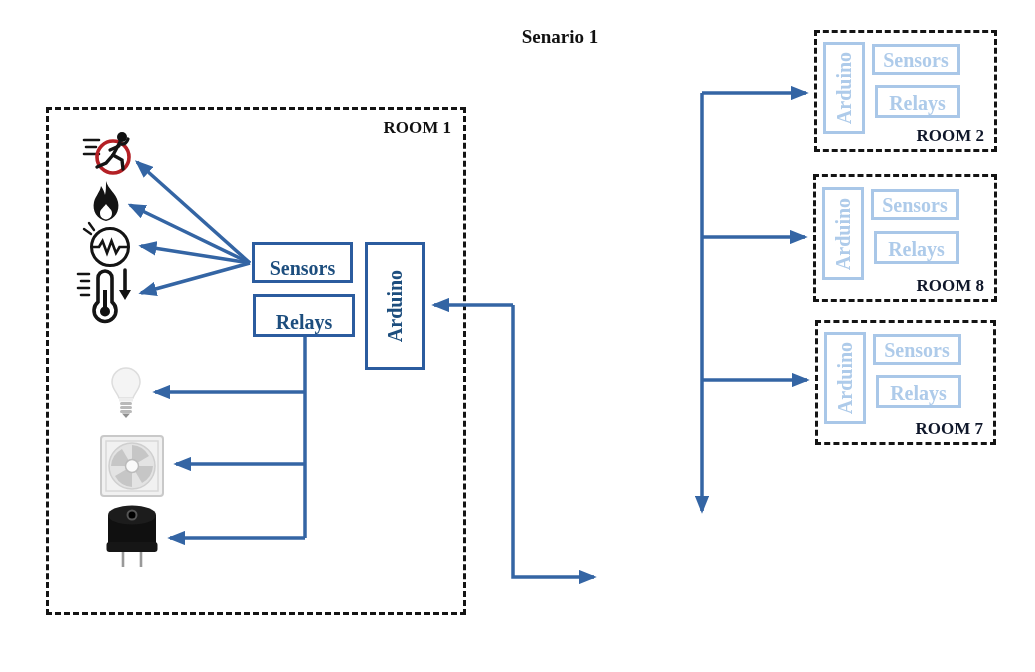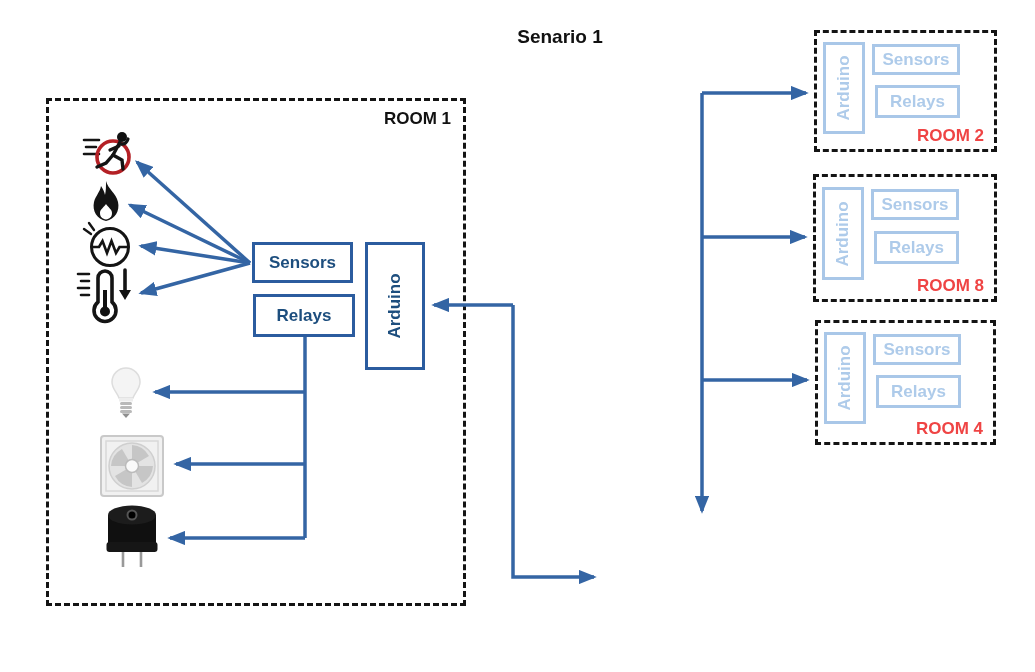--- a/index.html
+++ b/index.html
@@ -7,61 +7,61 @@
     --box-border:#2b5c9f;
     --arrow:#3465a4;
     --faded:#a9c7e8;
     --faded-text:#aecbea;
     --motion-ring:#b42025;
     --dashed:#141414;
   }
   html,body{margin:0;padding:0;background:#fff;}
   #canvas{
     position:relative;width:1035px;height:620px;background:#ffffff;
-    font-family:Liberation Sans, sans-serif;overflow:hidden;
+    font-family:Liberation Serif, serif;overflow:hidden;
   }
   .title{
     position:absolute;left:400px;top:26px;width:320px;text-align:center;
     font-size:19px;font-weight:bold;color:#111;
   }
   .dashed{
     position:absolute;border:3px dashed var(--dashed);background:#fff;
     box-sizing:border-box;z-index:1;
   }
   .box{
     position:absolute;border:3px solid var(--box-border);background:#fff;
-    box-sizing:border-box;color:var(--accent-dark);font-weight:bold;font-size:17px;
-    display:flex;align-items:center;justify-content:center;z-index:2;
+    box-sizing:border-box;color:var(--accent-dark);font-weight:bold;font-size:20px;
+    display:flex;align-items:flex-end;justify-content:center;z-index:2;
   }
   .box-faded{border-color:var(--faded);color:var(--faded-text);}
   .vtext{
     position:absolute;left:50%;top:50%;
     transform:translate(-50%,-50%) rotate(-90deg);white-space:nowrap;
   }
   .room1-label{
     position:absolute;top:8px;right:12px;font-size:17px;font-weight:bold;color:#111;
   }
   .mini-room-label{
-    position:absolute;bottom:3px;right:10px;font-size:17px;font-weight:bold;color:#ef4444;
+    position:absolute;bottom:3px;right:10px;font-size:17px;font-weight:bold;color:#0f172a;
   }
   .icon{position:absolute;z-index:2;}
   #wires{position:absolute;left:0;top:0;z-index:3;pointer-events:none;}
   .cline{stroke:var(--arrow);stroke-width:3.5;fill:none;}
   .ah{fill:var(--arrow);}
   .blk{stroke:#141414;fill:none;stroke-linecap:round;}
   .ring{stroke:var(--motion-ring);fill:none;}
 </style>
 </head>
 <body>
 
 <div id="canvas">
 
   <div class="title">Senario 1</div>
 
-  <div class="dashed" style="left:46px;top:98px;width:420px;height:508px;">
+  <div class="dashed" style="left:46px;top:107px;width:420px;height:508px;">
     <div class="room1-label">ROOM 1</div>
   </div>
 
   <svg class="icon" style="left:82px;top:128px;" width="58" height="52" viewBox="0 0 58 52">
     <path class="blk" stroke-width="2.6" d="M2 12 H17 M4 19 H14 M2 26 H17"></path>
     <circle class="ring" cx="31" cy="29" r="16" stroke-width="3.6"></circle>
     <circle cx="40" cy="9" r="5" fill="#111"></circle>
     <path class="blk" stroke-width="3.4" d="M38 14 L31 27"></path>
     <path class="blk" stroke-width="3.2" d="M38 16 C43 17 45 14 46 11"></path>
     <path class="blk" stroke-width="3.2" d="M37 18 L28 22"></path>
@@ -158,21 +158,21 @@
   <div class="dashed" style="left:815px;top:320px;width:181px;height:125px;">
     <div class="box box-faded" style="left:6px;top:9px;width:42px;height:92px;">
       <span class="vtext">Arduino</span>
     </div>
     <div class="box box-faded" style="left:55px;top:11px;width:88px;height:31px;">
       <span>Sensors</span>
     </div>
     <div class="box box-faded" style="left:58px;top:52px;width:85px;height:33px;">
       <span>Relays</span>
     </div>
-    <div class="mini-room-label">ROOM 4</div>
+    <div class="mini-room-label">ROOM 7</div>
   </div>
 
 
   <svg id="wires" width="1035" height="672" viewBox="0 0 1035 672">
     <defs>
       <marker id="ah" viewBox="0 0 10 8" markerWidth="5.2" markerHeight="4.2" refX="8.5" refY="4" orient="auto" markerUnits="strokeWidth">
         <path d="M0 0 L10 4 L0 8 Z" class="ah"></path>
       </marker>
     </defs>
 

